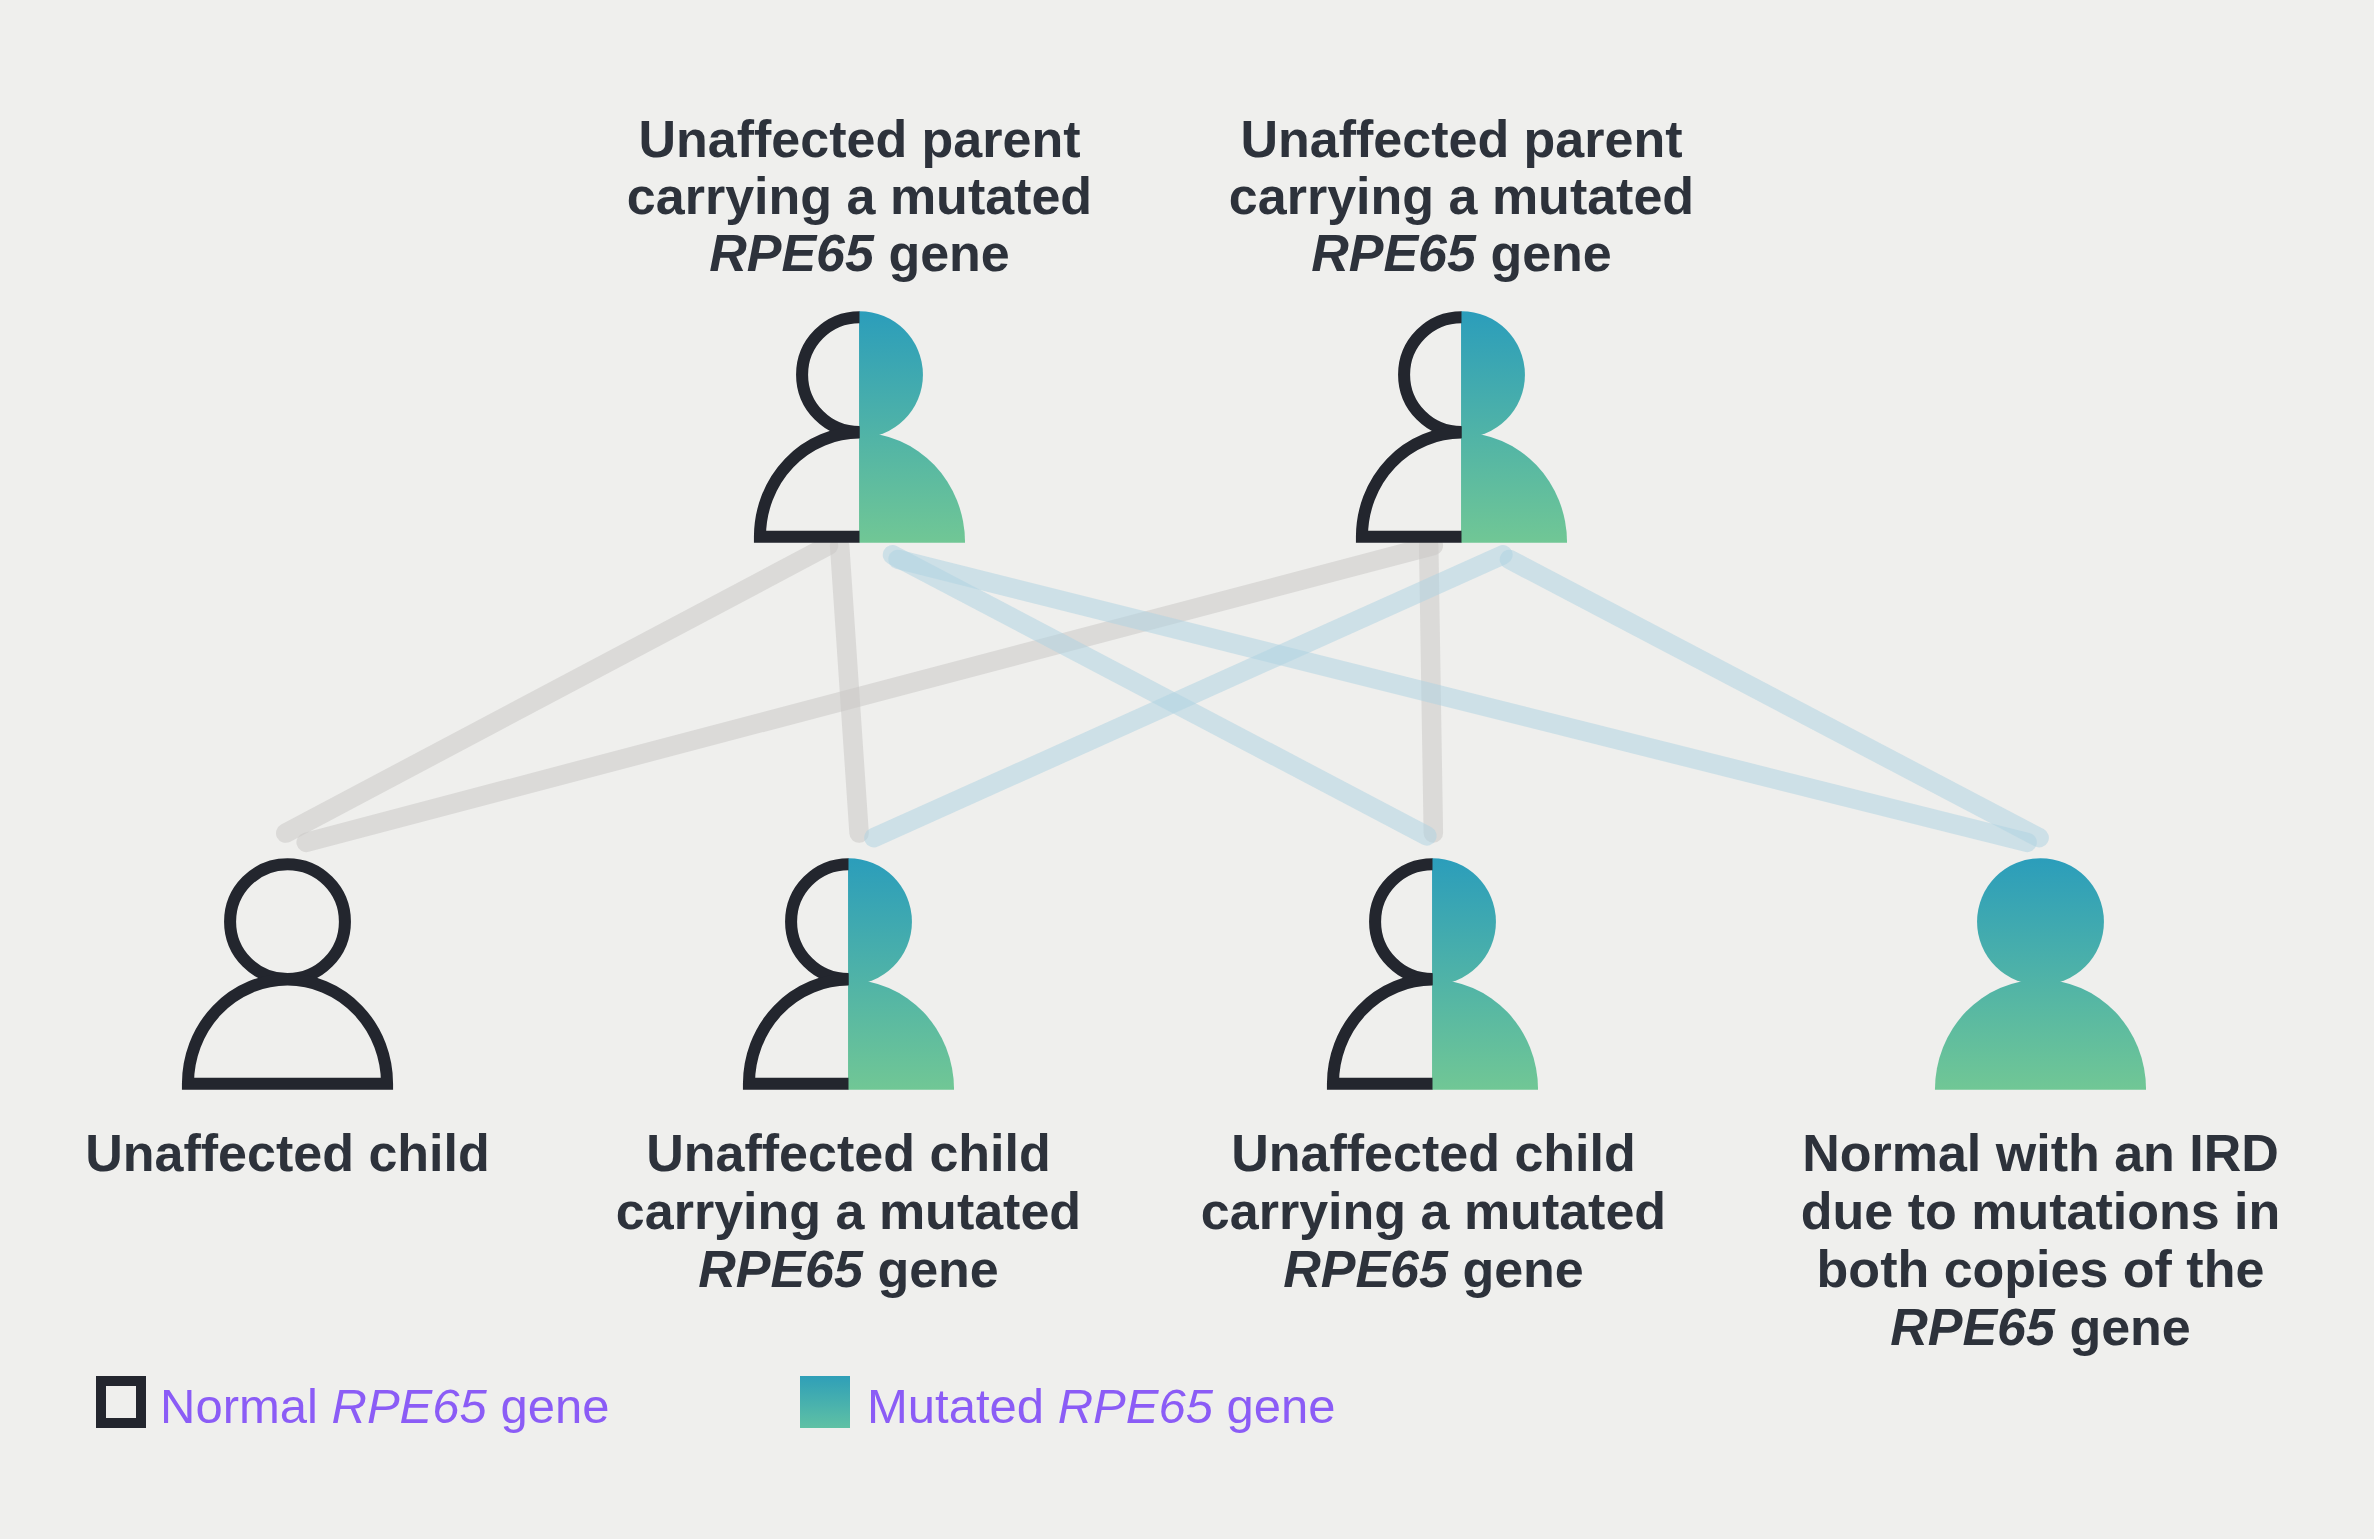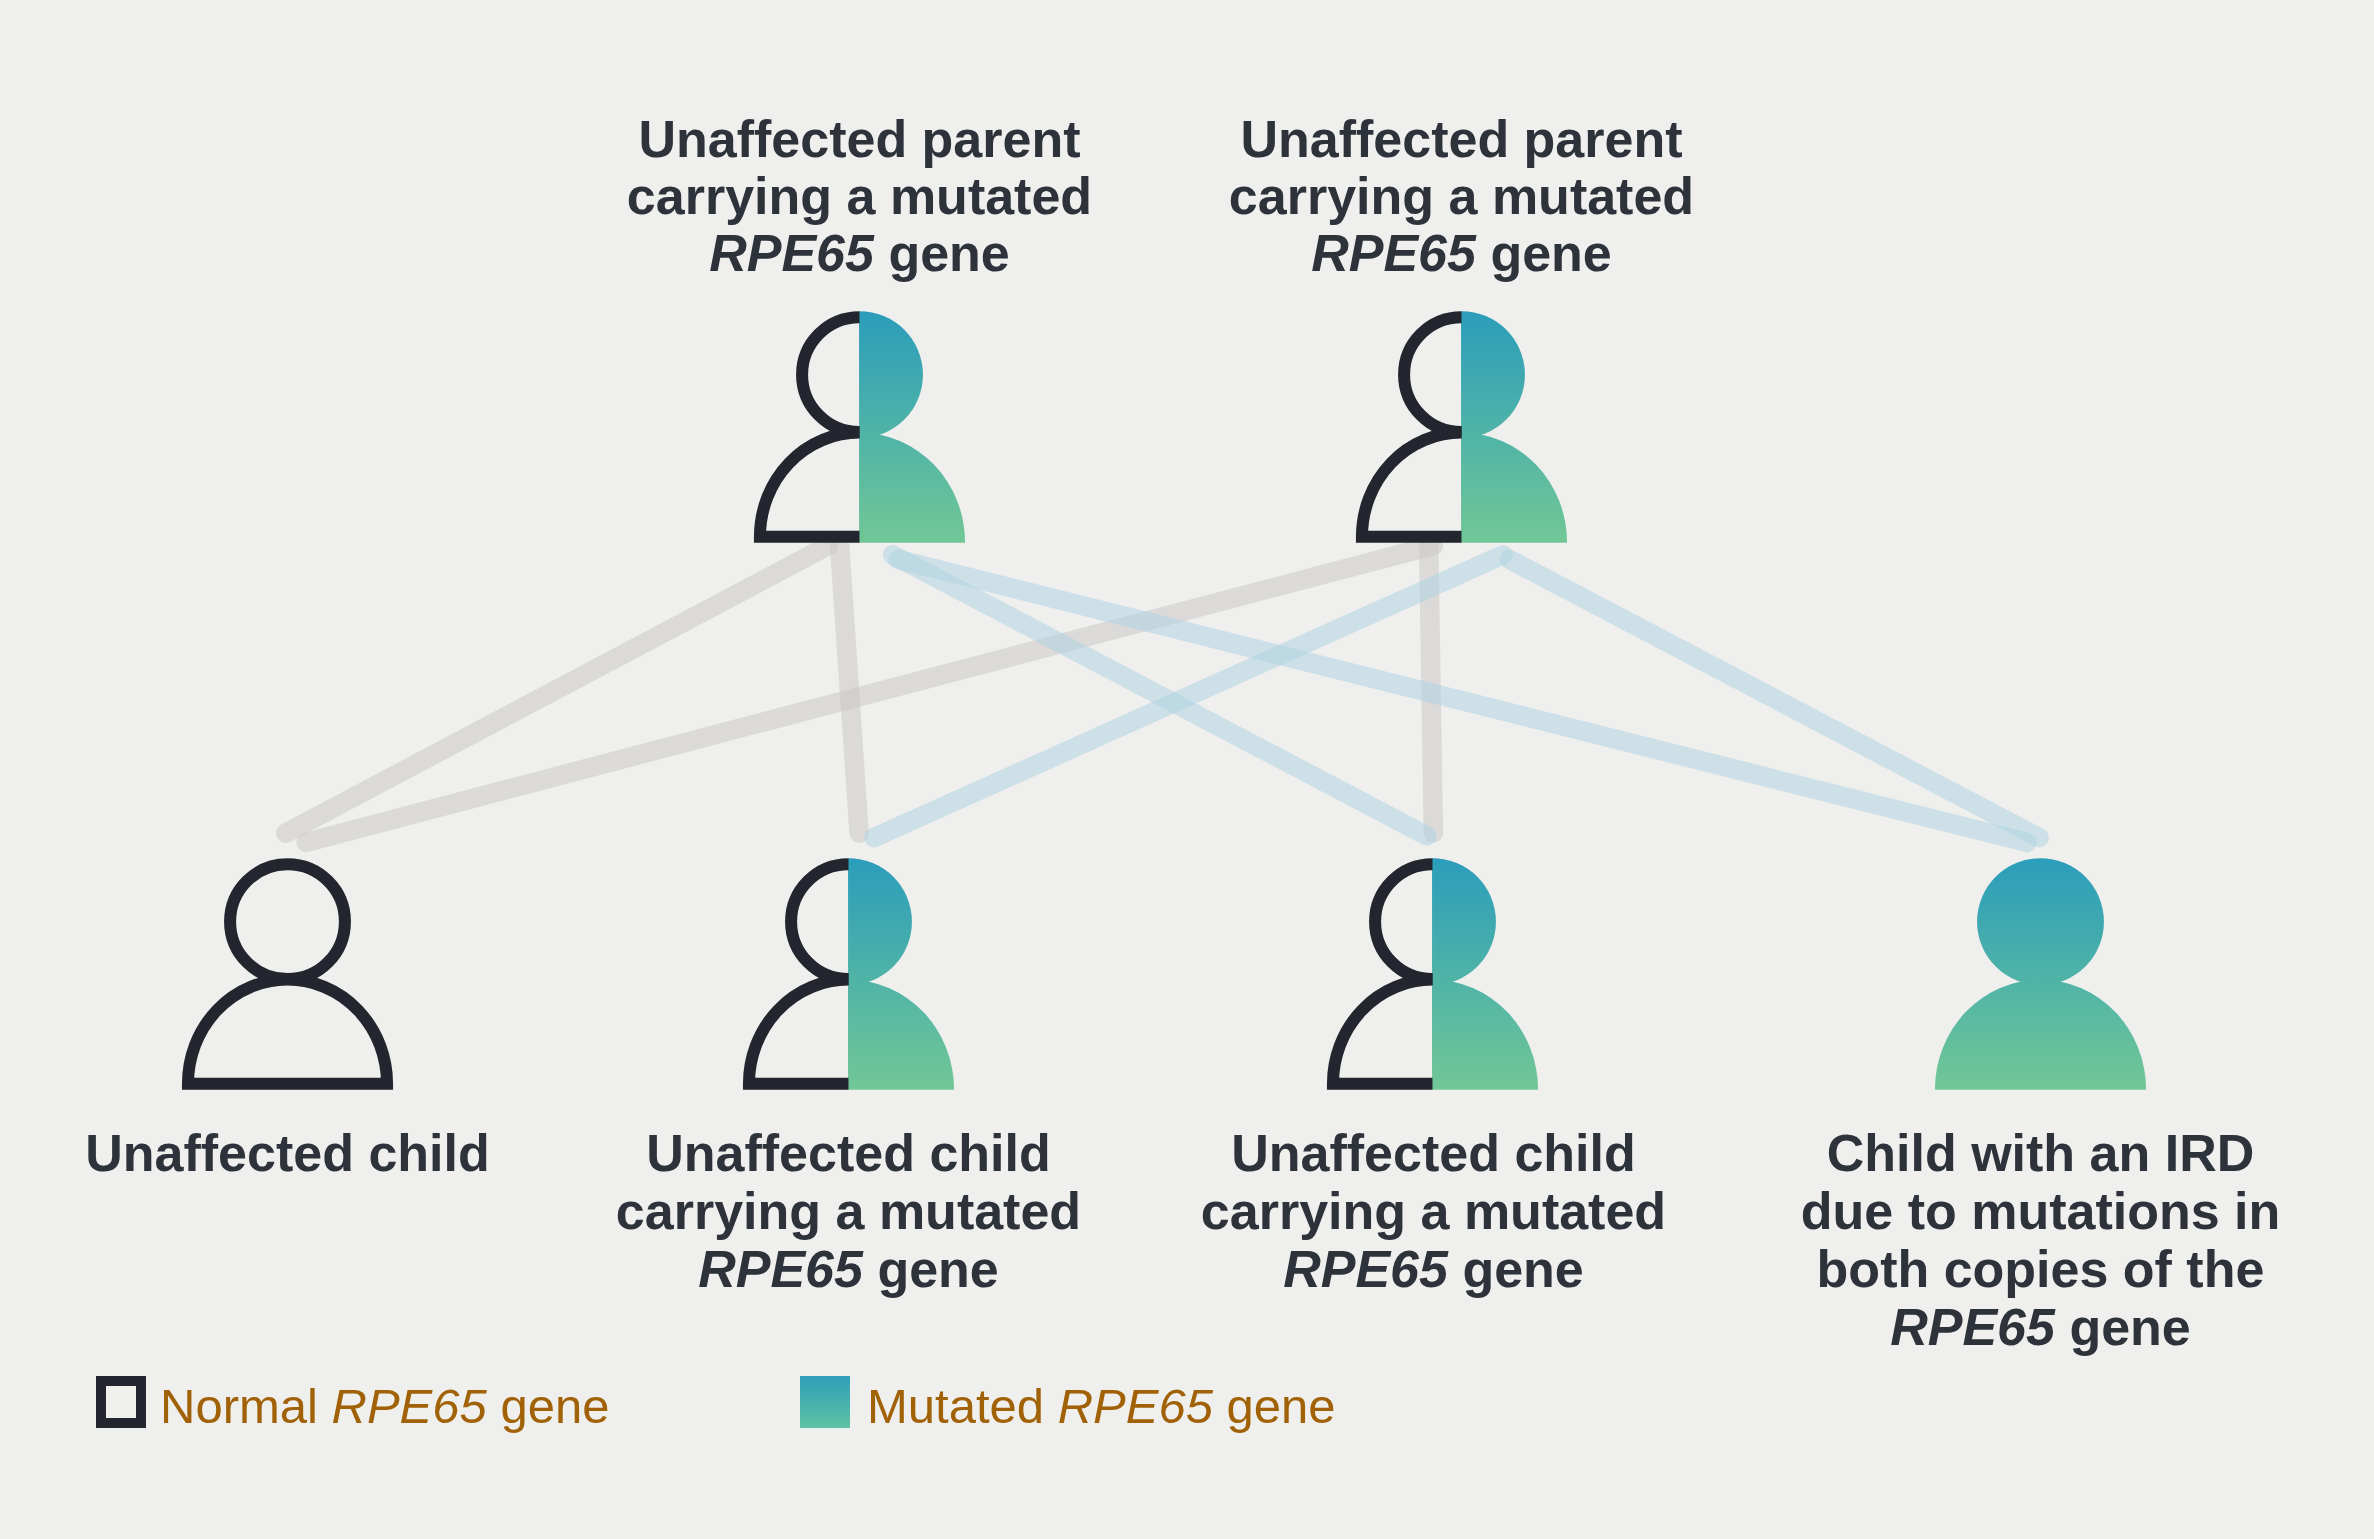--- a/index.html
+++ b/index.html
@@ -37,21 +37,21 @@
     background:transparent;
   }
   .legend-swatch.mutated{
     background:linear-gradient(180deg,#2f9fb8 0%,#5fc1a4 100%);
   }
   .legend-label{
     position:absolute;
     font-size:49px;
     line-height:54px;
     font-weight:500;
-    color:#a16207;
+    color:#8b5cf6;
     white-space:nowrap;
   }
   .legend-label i{font-style:italic;}
   .tline{display:block;}
 </style>
 </head>
 <body>
 
 <div class="canvas">
 
@@ -160,21 +160,21 @@
       <div class="tline"><i>RPE65</i><span> gene</span></div>
     </div>
 
   <div class="label child-label" style="left:1081px;top:1124px">
       <div class="tline"><span>Unaffected child</span></div>
       <div class="tline"><span>carrying a mutated</span></div>
       <div class="tline"><i>RPE65</i><span> gene</span></div>
     </div>
 
   <div class="label child-label" style="left:1688px;top:1124px">
-      <div class="tline"><span>Child with an IRD</span></div>
+      <div class="tline"><span>Normal with an IRD</span></div>
       <div class="tline"><span>due to mutations in</span></div>
       <div class="tline"><span>both copies of the</span></div>
       <div class="tline"><i>RPE65</i><span> gene</span></div>
     </div>
 
   <div class="legend-swatch normal" style="left:96px;top:1376px"></div>
   <div class="legend-label" style="left:160px;top:1379px">
       <div class="tline"><span>Normal </span><i>RPE65</i><span> gene</span></div>
     </div>
 

